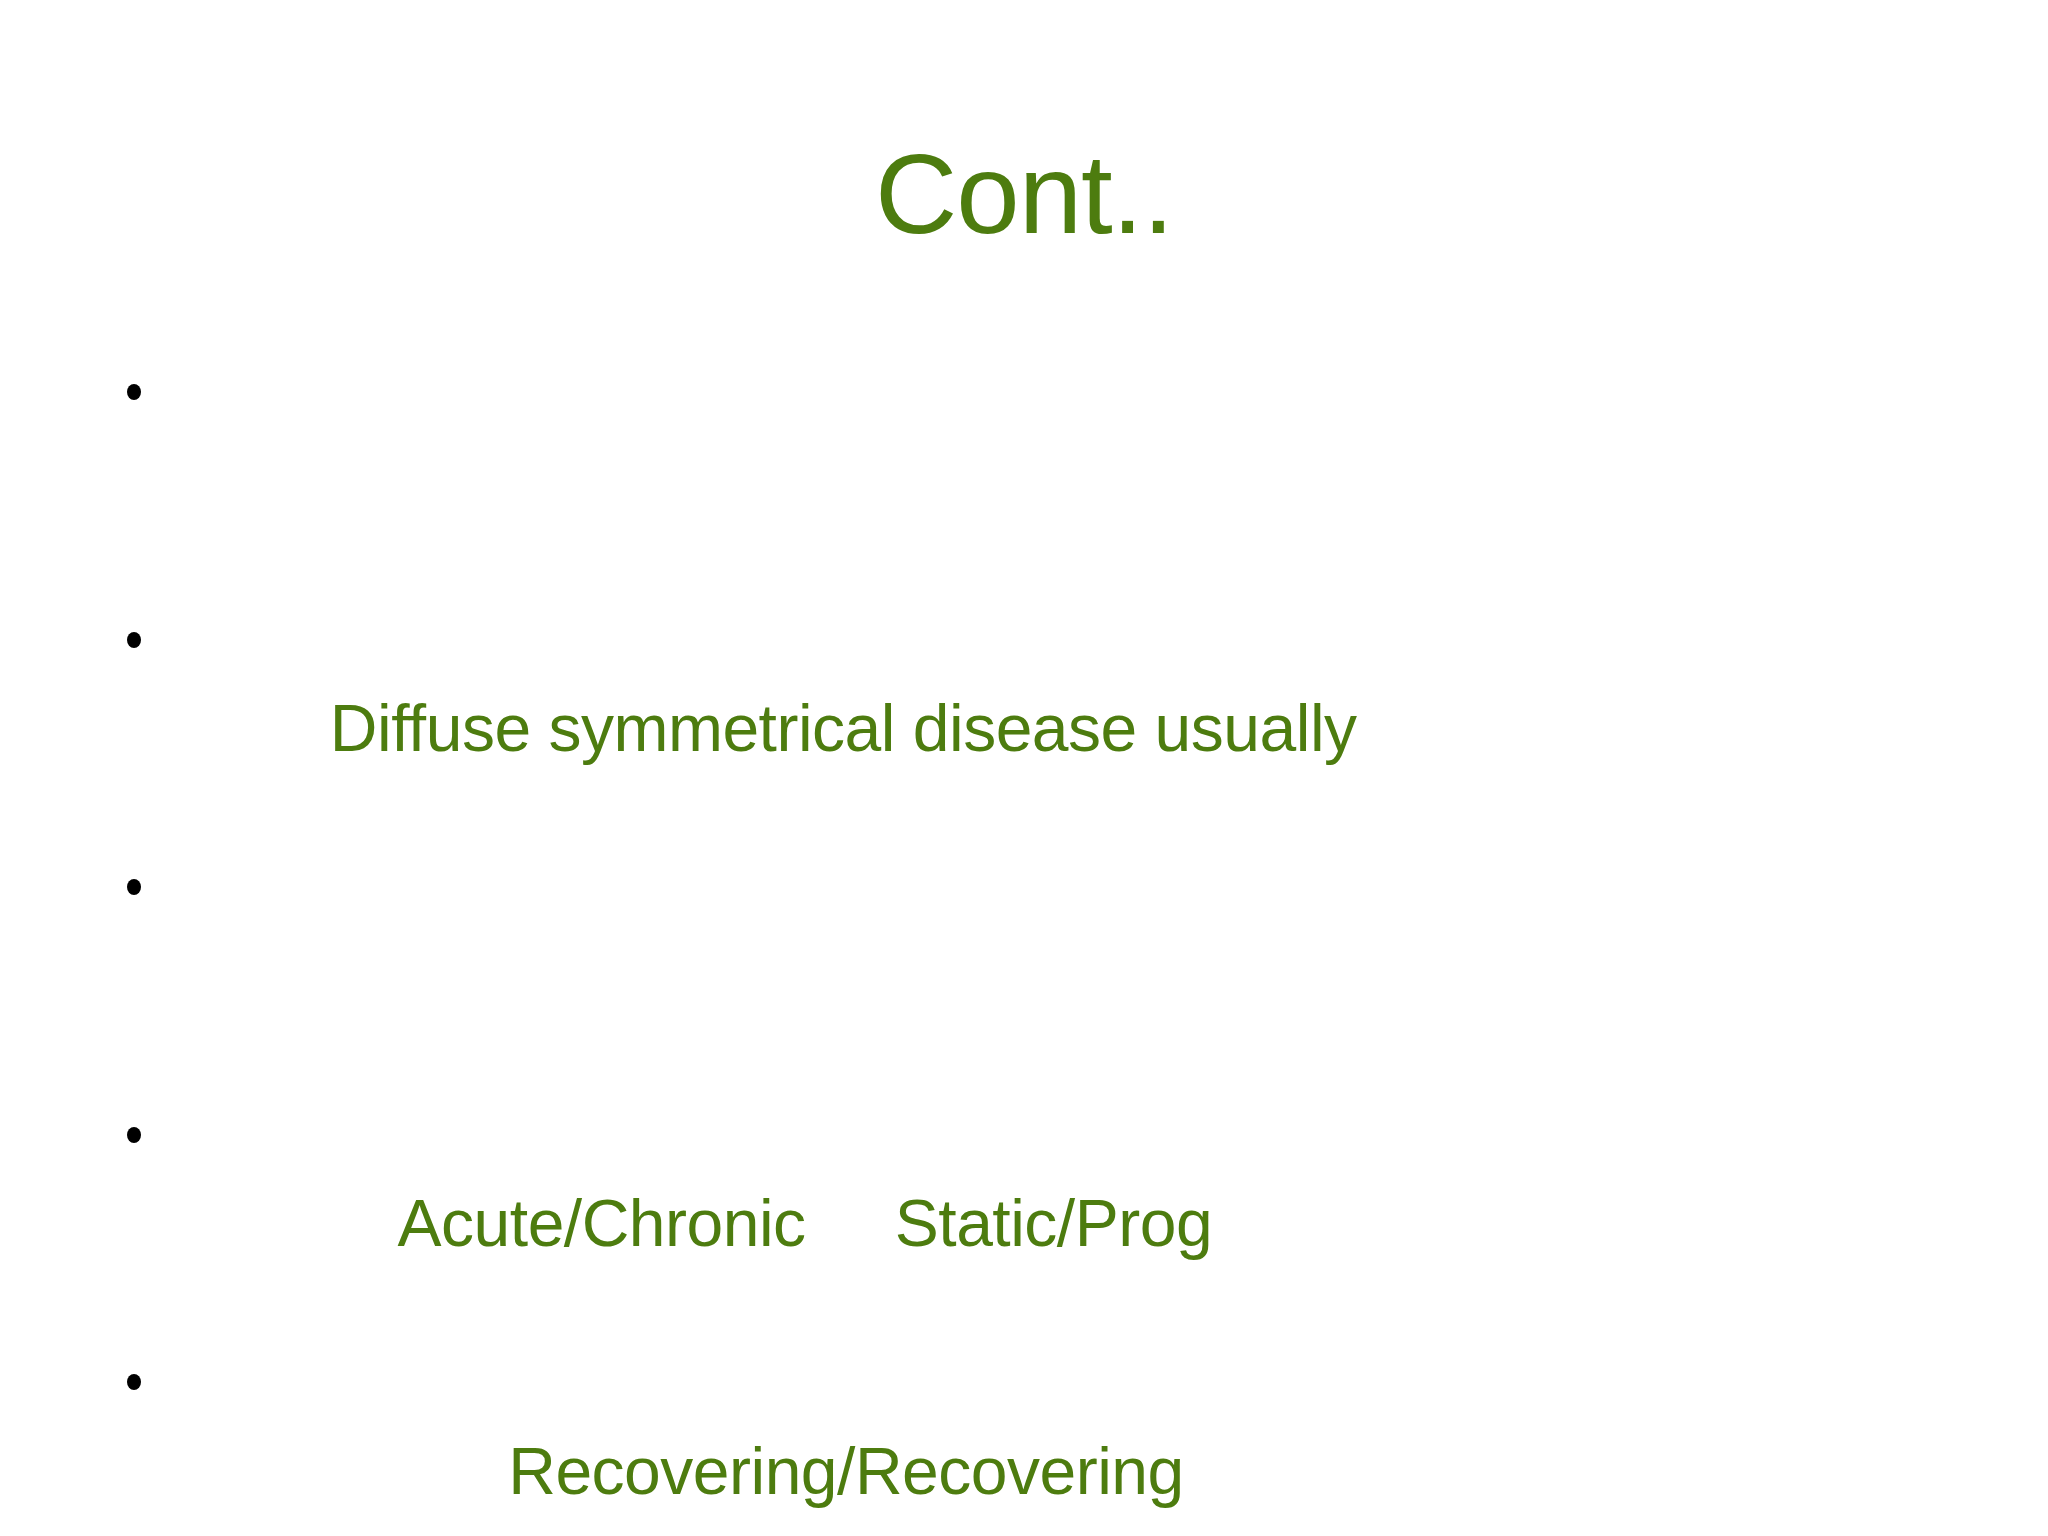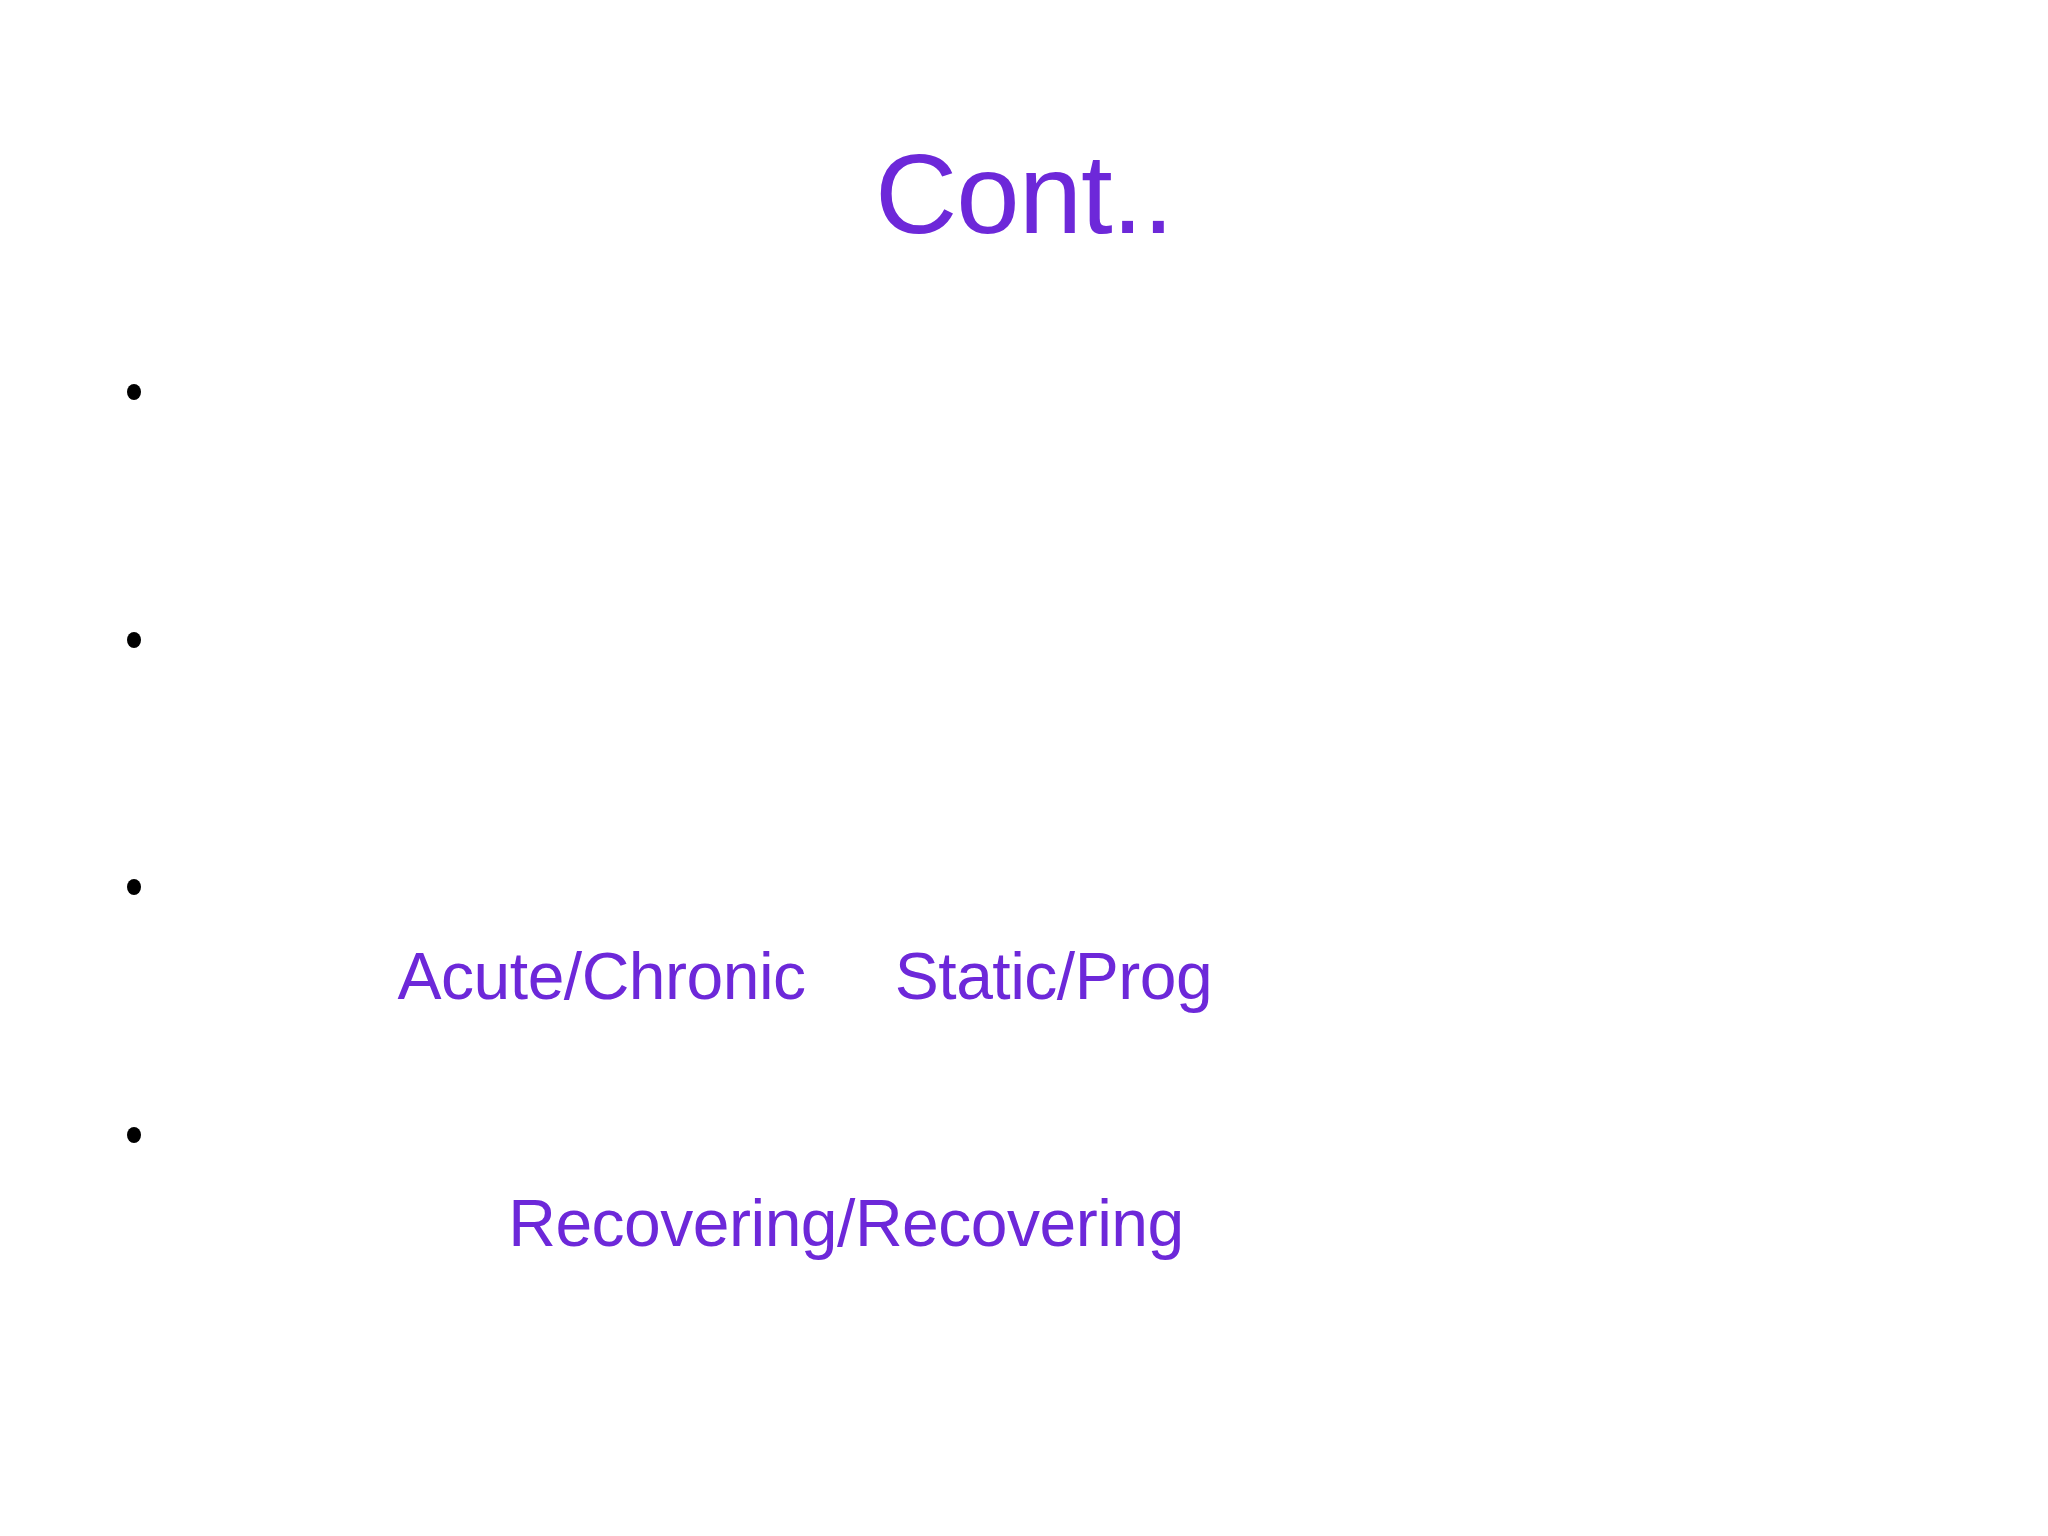--- a/index.html
+++ b/index.html
@@ -7,21 +7,21 @@
     padding: 0;
     background: #ffffff;
   }
   .slide {
     position: relative;
     width: 2048px;
     height: 1536px;
     background: #ffffff;
     overflow: hidden;
     font-family: "Liberation Sans", "DejaVu Sans", sans-serif;
-    color: #6d28d9;
+    color: #4d7c0f;
   }
   .title {
     position: absolute;
     top: 137px;
     left: 0;
     width: 100%;
     text-align: center;
     font-size: 114px;
     line-height: 114px;
     font-weight: 400;
@@ -61,20 +61,23 @@
 <div class="slide">
 
   <div class="title">Cont..</div>
 
   <div class="bullet-list">
 
     <div class="line bold">
       <span class="dot"></span>
     </div>
 
+    <div class="line">
+      <span class="dot"></span><span> Diffuse symmetrical disease usually</span>
+    </div>
 
     <div class="line">
       <span class="dot"></span>
     </div>
 
     <div class="line">
       <span class="dot"></span><span>     Acute/Chronic     Static/Prog</span>
     </div>
 
     <div class="line">

